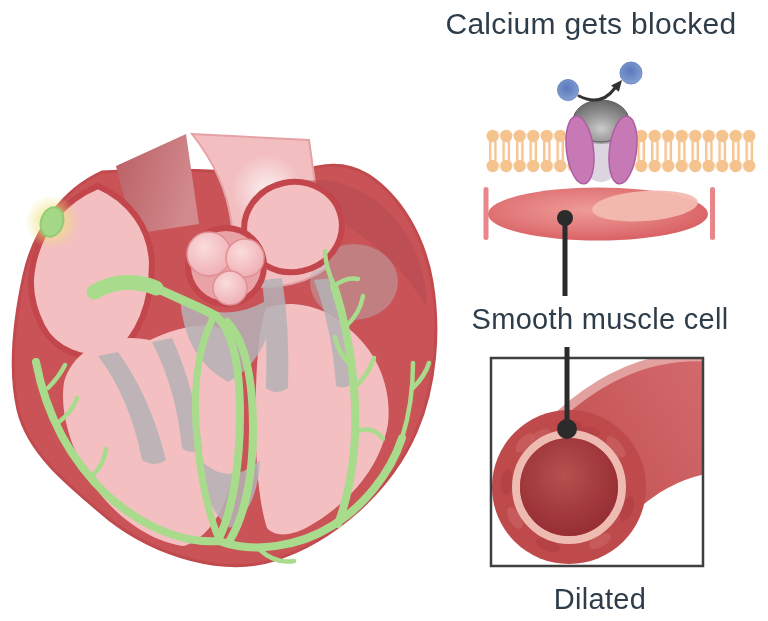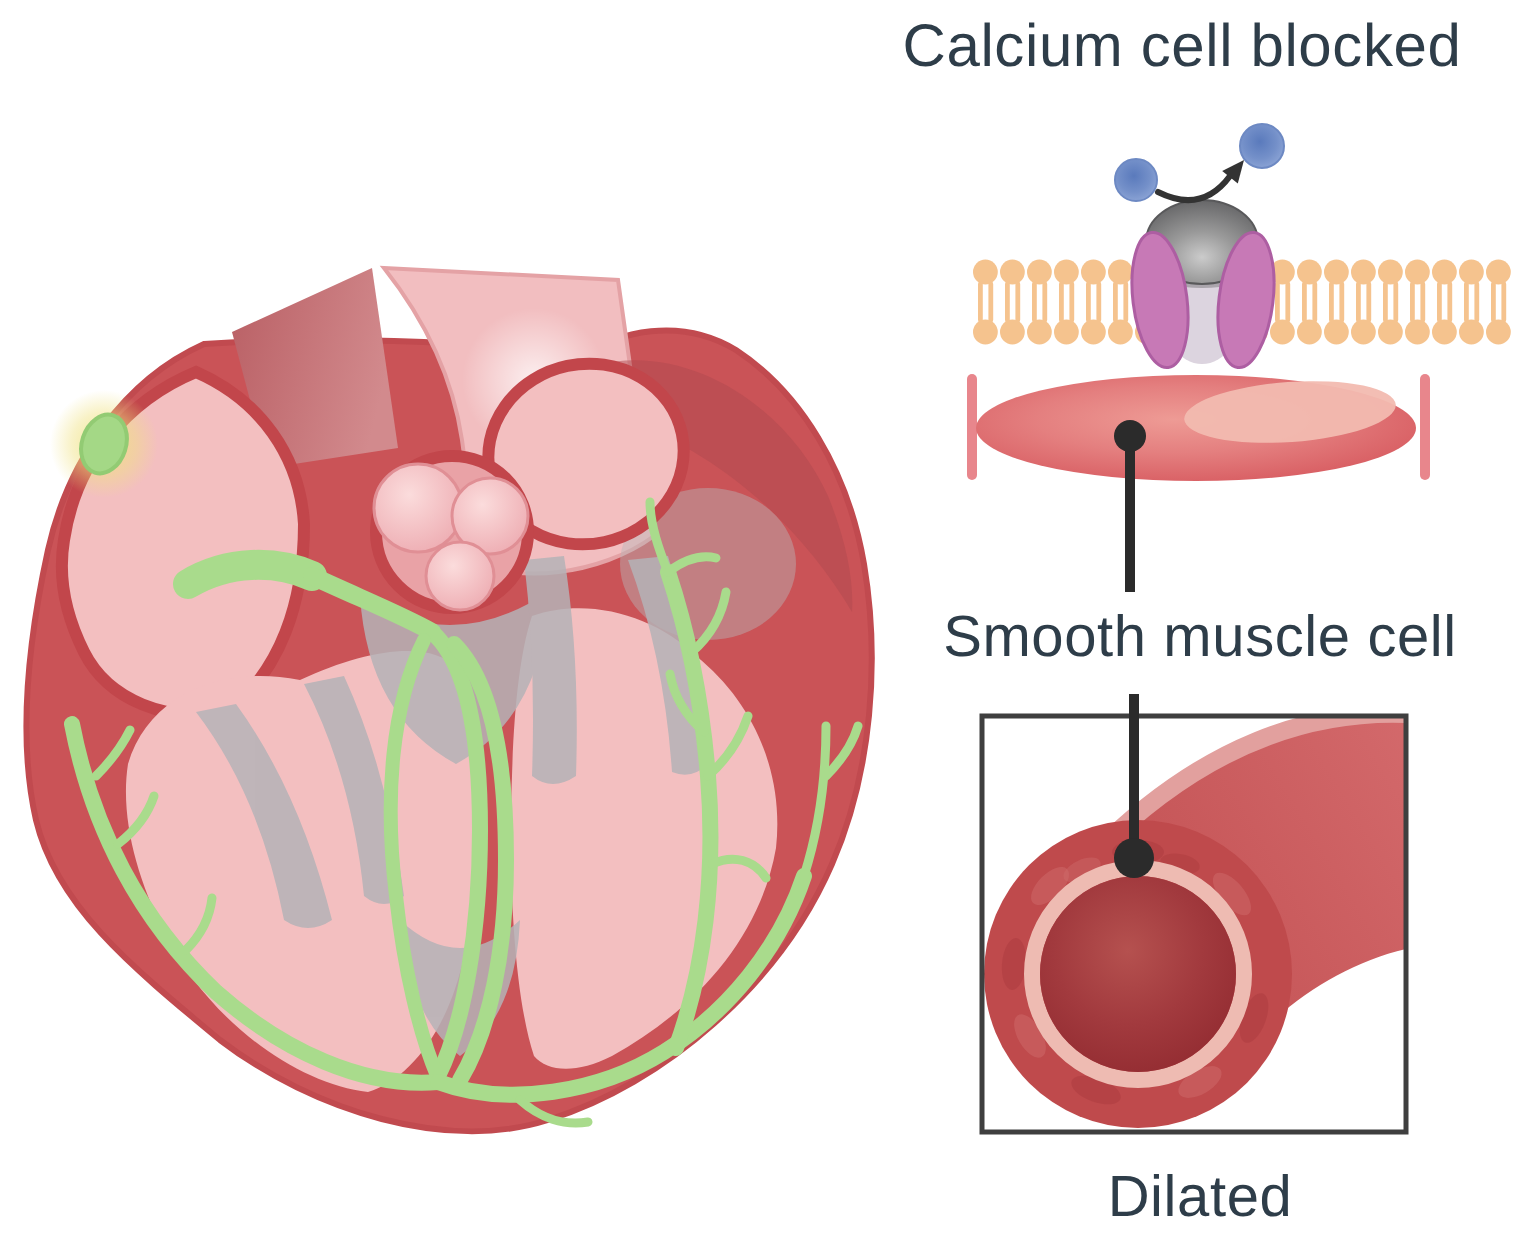--- a/index.html
+++ b/index.html
@@ -189,17 +189,17 @@
       </g>
       <circle cx="569" cy="487" r="53" fill="none" stroke="#eebbb2" stroke-width="8"></circle>
       <circle cx="569" cy="487" r="49" fill="url(#lumenGrad)"></circle>
     </g>
     <rect x="491" y="358" width="212" height="208" fill="none" stroke-width="2.5" stroke="#3f3f3f"></rect>
     <line x1="567" y1="347" x2="567" y2="429" stroke-width="5" stroke="#2b2b2b"></line>
     <circle cx="567" cy="429" r="10" fill="#2b2b2b"></circle>
   </g>
 </svg>
 
-<div class="label label-title">Calcium cell blocked</div>
+<div class="label label-title">Calcium gets blocked</div>
 <div class="label label-smc">Smooth muscle cell</div>
 <div class="label label-dilated">Dilated</div>
 
 </div>
 
 </body></html>

